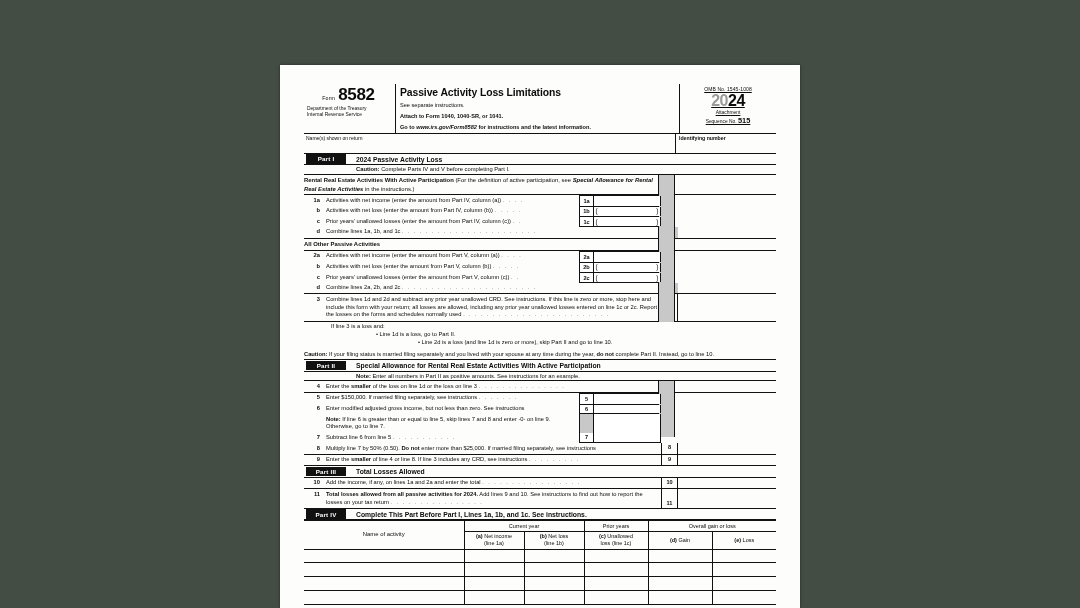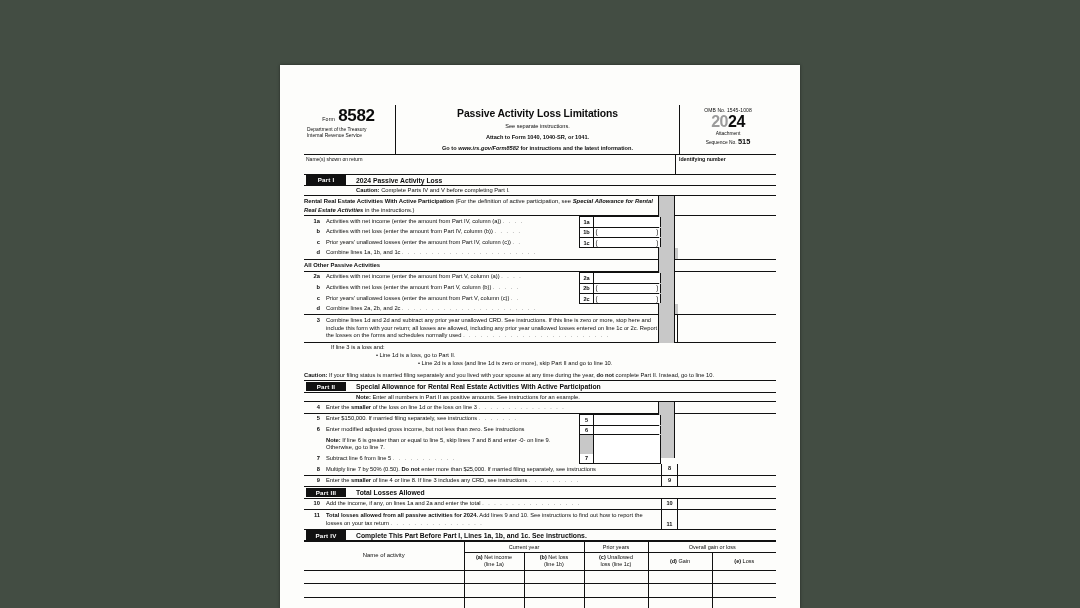--- a/index.html
+++ b/index.html
@@ -28,21 +28,20 @@
     left: 24px;
     top: 19px;
     width: 472px;
     color: #0c0c0c;
   }
 
   
   .masthead {
     display: flex;
     border-bottom: 1.6px solid #111;
-    margin-top: 21px;
   }
   .mh-left {
     width: 92px;
     flex: 0 0 92px;
     border-right: 1.6px solid #111;
     padding: 2px 4px 2px 2px;
     box-sizing: border-box;
   }
   .mh-formline {
     display: flex;
@@ -61,21 +60,21 @@
     line-height: 1;
   }
   .mh-dept {
     font-size: 4.9px;
     line-height: 1.32;
     margin-top: 3px;
     padding-left: 1px;
   }
   .mh-mid {
     flex: 1 1 auto;
-    text-align: center;
+    text-align: left;
     padding: 3px 4px 2px;
     box-sizing: border-box;
   }
   .mh-title {
     font-size: 10.4px;
     font-weight: bold;
     letter-spacing: -0.1px;
     line-height: 1.15;
   }
   .mh-sub {
@@ -85,20 +84,21 @@
   }
   .mh-sub.b { font-weight: bold; }
   .mh-sub i { font-style: italic; }
   .mh-right {
     width: 97px;
     flex: 0 0 97px;
     border-left: 1.6px solid #111;
     text-align: center;
     padding: 2px 2px 1px;
     box-sizing: border-box;
+    text-decoration: underline;
   }
   .mh-omb { font-size: 5px; letter-spacing: .1px; }
   .mh-year {
     font-size: 16px;
     font-weight: bold;
     line-height: 1.05;
     margin-top: 1px;
     letter-spacing: -0.5px;
   }
   .mh-year .lt { color: #9b9b9b; }

